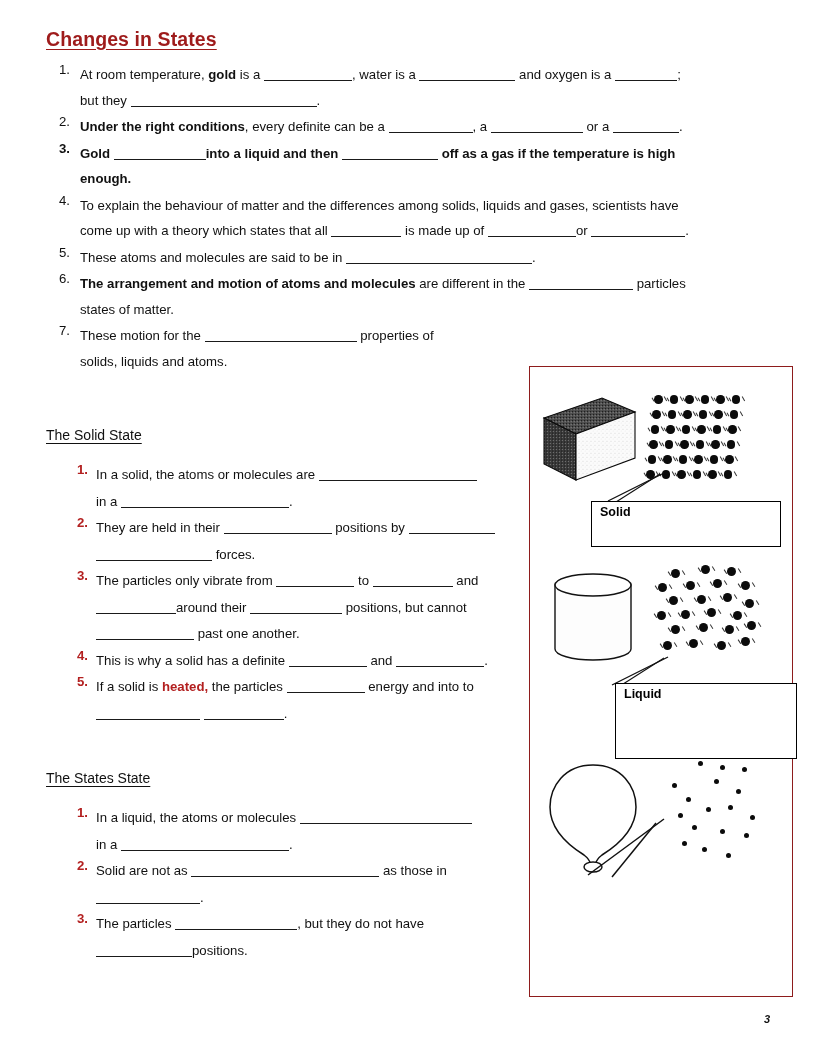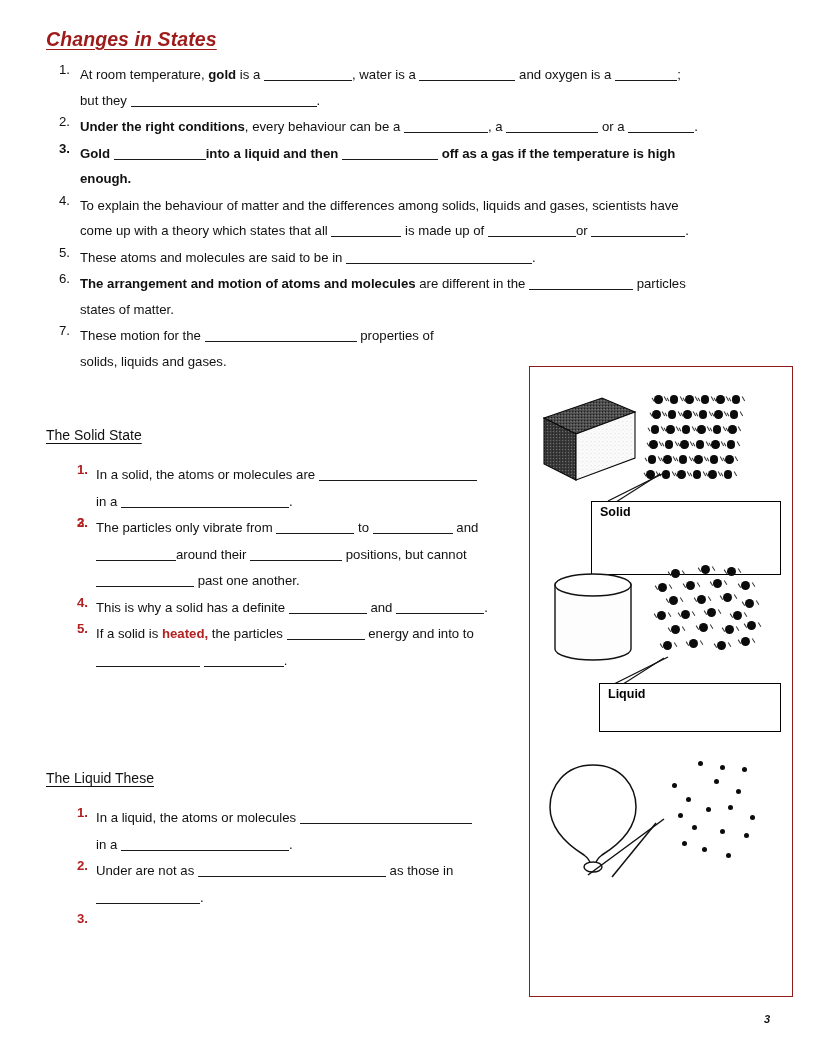--- a/index.html
+++ b/index.html
@@ -14,21 +14,20 @@
   .page { position:absolute; inset:0; }
 
   
   .doc-title {
     position:absolute; left:46px; top:28px;
     font-size:19.5px; font-weight:bold;
     color:#9e1b1b;
     text-decoration:underline;
     text-underline-offset:3px;
     letter-spacing:.1px;
-    font-style:italic;
   }
 
   
   .qlist { position:absolute; margin:0; padding:0; list-style:none; }
   .qitem { position:relative; padding-left:32px; margin-bottom:2px; }
   .qnum {
     position:absolute; left:0; top:0; width:24px;
     text-align:right; font-size:13.2px;
   }
   .qtext { font-size:13.2px; line-height:25.5px; }
@@ -72,22 +71,22 @@
   
   .label-box {
     position:absolute; border:1.6px solid #000; background:#fff;
     box-sizing:border-box;
   }
   .label-box .cap {
     position:absolute; left:8px; top:3px;
     font-size:12.5px; font-weight:bold; color:#000;
     font-family:"Liberation Sans", sans-serif;
   }
-  #box-solid  { left:61px;  top:134px; width:190px; height:74px; }
-  #box-liquid { left:69px;  top:316px; width:182px; height:49px; }
+  #box-solid  { left:61px;  top:134px; width:190px; height:46px; }
+  #box-liquid { left:85px;  top:316px; width:182px; height:76px; }
   #box-gas    { left:49px;  top:511px; width:202px; height:91px; }
 
   
   #cube { position:absolute; left:12px; top:29px; width:95px; height:86px; }
 
   
   #cylinder { position:absolute; left:22px; top:205px; width:83px; height:90px; }
 
   
   #balloon { position:absolute; left:18px; top:396px; width:90px; height:112px; }
@@ -112,42 +111,42 @@
 </style>
 </head>
 <body>
 
 <div class="page">
 
   <div class="doc-title">Changes in States</div>
 
   <ol class="qlist" id="main-list">
       <li class="qitem"><span class="qnum">1.</span><span class="qtext"><span>At room temperature, </span><span class="b">gold</span><span> is a </span><span class="bl" style="width: 88px;"></span><span>, water is a </span><span class="bl" style="width: 96px;"></span><span> and oxygen is a </span><span class="bl" style="width: 62px;"></span><span>;</span><br><span>but they </span><span class="bl" style="width: 186px;"></span><span>.</span></span></li>
-      <li class="qitem"><span class="qnum">2.</span><span class="qtext"><span class="b">Under the right conditions</span><span>, every behaviour can be a </span><span class="bl" style="width: 84px;"></span><span>, a </span><span class="bl" style="width: 92px;"></span><span> or a </span><span class="bl" style="width: 66px;"></span><span>.</span></span></li>
+      <li class="qitem"><span class="qnum">2.</span><span class="qtext"><span class="b">Under the right conditions</span><span>, every definite can be a </span><span class="bl" style="width: 84px;"></span><span>, a </span><span class="bl" style="width: 92px;"></span><span> or a </span><span class="bl" style="width: 66px;"></span><span>.</span></span></li>
       <li class="qitem"><span class="qnum b">3.</span><span class="qtext b"><span class="b">Gold </span><span class="bl" style="width: 92px;"></span><span>into a liquid and then </span><span class="bl" style="width: 96px;"></span><span> off as a gas if the </span><span class="b">temperature is high</span><br><span class="b">enough.</span></span></li>
       <li class="qitem"><span class="qnum">4.</span><span class="qtext"><span>To explain the behaviour of matter and the differences among solids, liquids and gases, scientists have</span><br><span>come up with a theory which states that all </span><span class="bl" style="width: 70px;"></span><span> is made up of </span><span class="bl" style="width: 88px;"></span><span>or </span><span class="bl" style="width: 94px;"></span><span>.</span></span></li>
       <li class="qitem"><span class="qnum">5.</span><span class="qtext"><span>These atoms and molecules are said to be in </span><span class="bl" style="width: 186px;"></span><span>.</span></span></li>
       <li class="qitem"><span class="qnum">6.</span><span class="qtext"><span class="b">The arrangement and motion of atoms and molecules</span><span> are different in the </span><span class="bl" style="width: 104px;"></span><span> particles</span><br><span>states of matter.</span></span></li>
-      <li class="qitem"><span class="qnum">7.</span><span class="qtext"><span>These motion for the </span><span class="bl" style="width: 152px;"></span><span> properties of</span><br><span>solids, liquids and gases.</span></span></li>
+      <li class="qitem"><span class="qnum">7.</span><span class="qtext"><span>These motion for the </span><span class="bl" style="width: 152px;"></span><span> properties of</span><br><span>solids, liquids and atoms.</span></span></li>
     </ol>
 
   <div class="section-head" id="head-solid">The Solid State</div>
   <ol class="qlist" id="solid-list">
       <li class="qitem"><span class="qnum red">1.</span><span class="qtext"><span>In a solid, the atoms or molecules are </span><span class="bl" style="width: 158px;"></span><br><span>in a </span><span class="bl" style="width: 168px;"></span><span>.</span></span></li>
-      <li class="qitem"><span class="qnum red">2.</span></li>
+      <li class="qitem"><span class="qnum red">2.</span><span class="qtext"><span>They are held in their </span><span class="bl" style="width: 108px;"></span><span> positions by </span><span class="bl" style="width: 86px;"></span><br><span class="bl" style="width: 116px;"></span><span> forces.</span></span></li>
       <li class="qitem"><span class="qnum red">3.</span><span class="qtext"><span>The particles only vibrate from </span><span class="bl" style="width: 78px;"></span><span> to </span><span class="bl" style="width: 80px;"></span><span> and</span><br><span class="bl" style="width: 80px;"></span><span>around their </span><span class="bl" style="width: 92px;"></span><span> positions, but cannot</span><br><span class="bl" style="width: 98px;"></span><span> past one another.</span></span></li>
       <li class="qitem"><span class="qnum red">4.</span><span class="qtext"><span>This is why a solid has a definite </span><span class="bl" style="width: 78px;"></span><span> and </span><span class="bl" style="width: 88px;"></span><span>.</span></span></li>
       <li class="qitem"><span class="qnum red">5.</span><span class="qtext"><span>If a solid is </span><span class="redb">heated,</span><span> the particles </span><span class="bl" style="width: 78px;"></span><span> energy and into to</span><br><span class="bl" style="width: 104px;"></span><span>  </span><span class="bl" style="width: 80px;"></span><span>.</span></span></li>
     </ol>
 
-  <div class="section-head" id="head-liquid">The Liquid These</div>
+  <div class="section-head" id="head-liquid">The States State</div>
   <ol class="qlist" id="liquid-list">
       <li class="qitem"><span class="qnum red">1.</span><span class="qtext"><span>In a liquid, the atoms or molecules </span><span class="bl" style="width: 172px;"></span><br><span>in a </span><span class="bl" style="width: 168px;"></span><span>.</span></span></li>
-      <li class="qitem"><span class="qnum red">2.</span><span class="qtext"><span>Under are not as </span><span class="bl" style="width: 188px;"></span><span> as those in</span><br><span class="bl" style="width: 104px;"></span><span>.</span></span></li>
-      <li class="qitem"><span class="qnum red">3.</span></li>
+      <li class="qitem"><span class="qnum red">2.</span><span class="qtext"><span>Solid are not as </span><span class="bl" style="width: 188px;"></span><span> as those in</span><br><span class="bl" style="width: 104px;"></span><span>.</span></span></li>
+      <li class="qitem"><span class="qnum red">3.</span><span class="qtext"><span>The particles </span><span class="bl" style="width: 122px;"></span><span>, but they do not have</span><br><span class="bl" style="width: 96px;"></span><span>positions.</span></span></li>
     </ol>
 
   <div id="figure-panel">
     <div class="fig-inner">
 
       <svg id="cube" viewBox="0 0 95 86">
         <defs>
           <pattern id="grain" width="3" height="3" patternUnits="userSpaceOnUse">
             <rect width="3" height="3" fill="#4a4a4a"></rect>
             <circle cx="0.6" cy="0.6" r="0.55" fill="#111"></circle>

